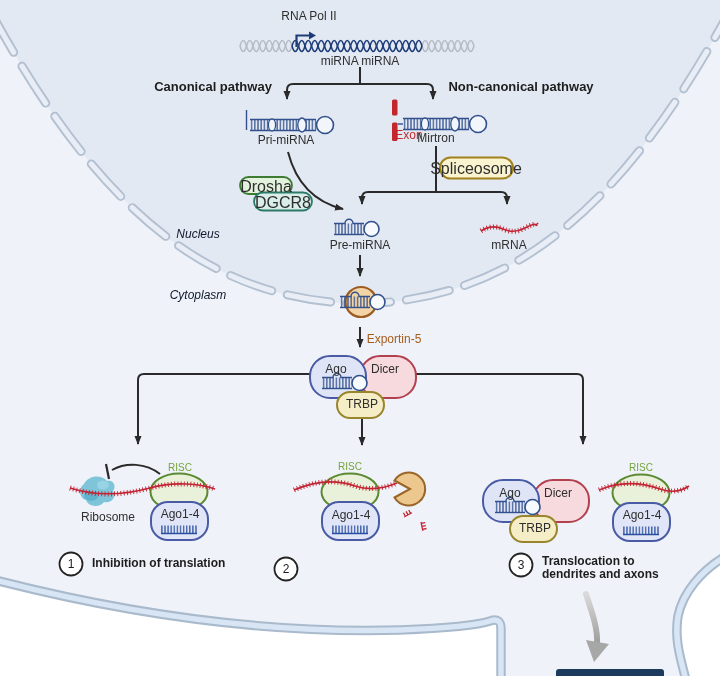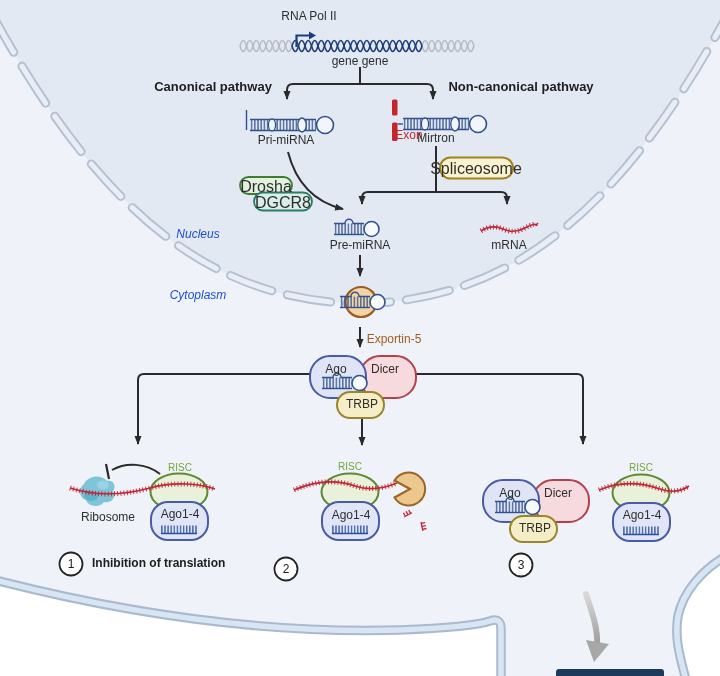--- a/index.html
+++ b/index.html
@@ -5,21 +5,21 @@
   html,body{margin:0;padding:0;background:#fff;}
   #canvas{position:relative;width:720px;height:676px;overflow:hidden;
           background:#eff3f9;font-family:"Liberation Sans",sans-serif;}
   #gfx{position:absolute;left:0;top:0;}
   .lbl{position:absolute;transform:translate(-50%,-50%);font-size:12px;color:#2e2e2e;
        white-space:nowrap;line-height:13px;}
   .hdr{font-weight:bold;font-size:13px;color:#1d1d1d;}
   .red{color:#c1272d;margin-left:32px;}
   .orange{color:#a55d1d;margin-top:17px;}
   .green{color:#74a33c;font-size:10px;}
-  .ital{font-style:italic;color:#1d4ed8;}
+  .ital{font-style:italic;color:#0f172a;}
   .pill{font-size:16px;}
   .step{position:absolute;font-weight:bold;font-size:12px;color:#1d1d1d;line-height:13px;white-space:nowrap;}
   .num{position:absolute;transform:translate(-50%,-50%);font-size:12px;color:#1d1d1d;}
 </style>
 </head>
 <body>
 
 <div id="canvas">
 
 <svg id="gfx" width="720" height="676" viewBox="0 0 720 676">
@@ -196,21 +196,21 @@
   </g>
 
   <g fill="#ffffff" stroke="#222222" stroke-width="1.8">
     <circle cx="71" cy="564" r="11.5"></circle>
     <circle cx="286" cy="569" r="11.5"></circle>
     <circle cx="521" cy="565" r="11.5"></circle>
   </g>
 </svg>
 
 <div class="lbl" style="left:309px;top:16px">RNA Pol II</div>
-<div class="lbl" style="left:360px;top:61px">gene gene</div>
+<div class="lbl" style="left:360px;top:61px">miRNA miRNA</div>
 <div class="lbl hdr" style="left:213px;top:86px">Canonical pathway</div>
 <div class="lbl hdr" style="left:521px;top:86px">Non-canonical pathway</div>
 <div class="lbl" style="left:286px;top:140px">Pri-miRNA</div>
 <div class="lbl red" style="left:377px;top:135px">Exon</div>
 <div class="lbl" style="left:436px;top:138px">Mirtron</div>
 <div class="lbl pill" style="left:266px;top:186px">Drosha</div>
 <div class="lbl pill" style="left:283px;top:202px">DGCR8</div>
 <div class="lbl pill" style="left:476px;top:168px">Spliceosome</div>
 <div class="lbl ital" style="left:198px;top:234px">Nucleus</div>
 <div class="lbl" style="left:360px;top:245px">Pre-miRNA</div>
@@ -234,14 +234,18 @@
 <div class="lbl" style="left:558px;top:493px">Dicer</div>
 <div class="lbl" style="left:535px;top:528px">TRBP</div>
 
 <div class="num" style="left:71px;top:564px">1</div>
 <div class="num" style="left:286px;top:569px">2</div>
 <div class="num" style="left:521px;top:565px">3</div>
 
 <div class="step" style="left:92px;top:557px">
   <div>Inhibition of translation</div>
 </div>
-
+<div class="step" style="left:542px;top:555px">
+  <div>Translocation to</div>
+  <div>dendrites and axons</div>
 </div>
 
+</div>
+
 </body></html>

